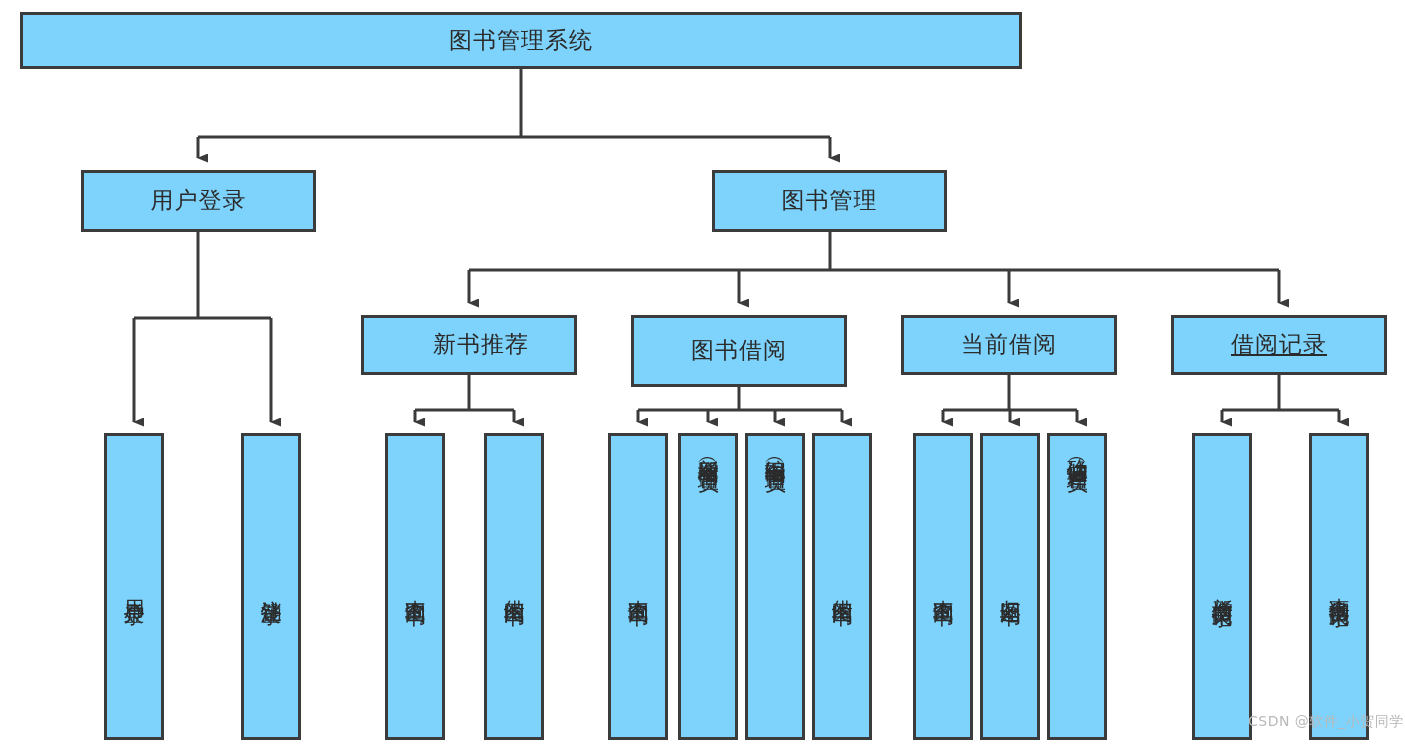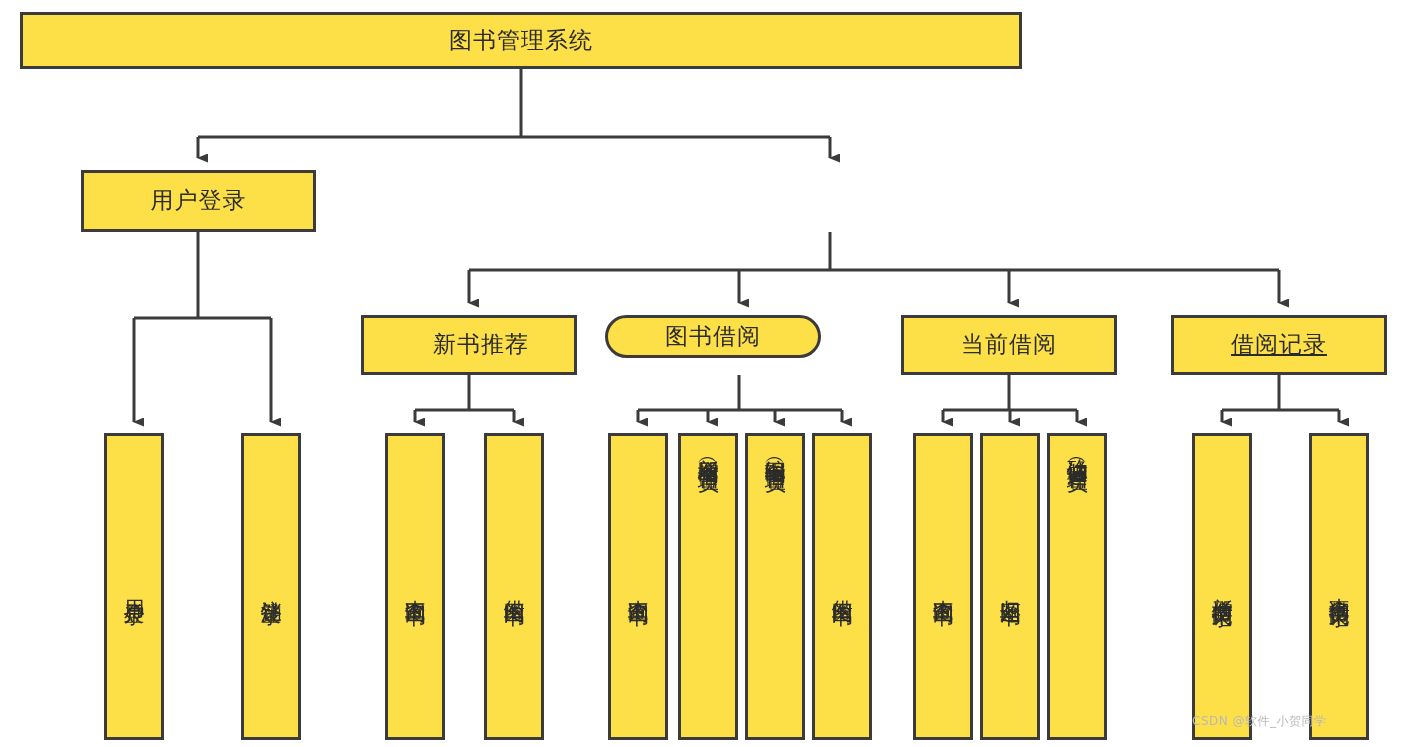--- a/index.html
+++ b/index.html
@@ -23,21 +23,21 @@
     position: absolute;
     top: 0;
     left: 0;
     width: 1405px;
     height: 747px;
   }
   .node-box {
     position: absolute;
     box-sizing: border-box;
     border: 3px solid #3b3b3b;
-    background: #fde047;
+    background: #7dd3fc;
     display: flex;
     align-items: center;
     justify-content: center;
     color: #2b2b2b;
     font-family: "DejaVu Sans", "Liberation Sans", sans-serif;
     text-align: center;
   }
   .node-horizontal {
     font-size: 23px;
     letter-spacing: 1px;
@@ -53,23 +53,23 @@
     align-items: center;
     padding-top: 6px;
     white-space: nowrap;
   }
   .node-vertical.centered {
     justify-content: center;
     padding-top: 0;
   }
   .watermark {
     position: absolute;
-    left: 1192px;
+    left: 1248px;
     top: 713px;
-    font-size: 12px;
+    font-size: 14px;
     color: #b9b9b9;
     font-family: "DejaVu Sans", "Liberation Sans", sans-serif;
     white-space: nowrap;
     letter-spacing: 0.5px;
   }
 </style>
 </head>
 <body>
 
 <div id="diagram-root">
@@ -122,23 +122,24 @@
       <path d="M1222,410 L1339,410"></path>
       <path d="M1222,410 L1222,422" marker-end="url(#arrowhead)"></path>
       <path d="M1339,410 L1339,422" marker-end="url(#arrowhead)"></path>
 
     </g>
   </svg>
 
   <div class="node-box node-horizontal" style="left:20px; top:12px; width:1002px; height:57px;">图书管理系统</div>
 
   <div class="node-box node-horizontal" style="left:81px; top:170px; width:235px; height:62px;">用户登录</div>
+  <div class="node-box node-horizontal" style="left:712px; top:170px; width:235px; height:62px;">图书管理</div>
 
   <div class="node-box node-horizontal" style="left:361px; top:315px; width:216px; height:60px;padding-left:24px;">新书推荐</div>
-  <div class="node-box node-horizontal" style="left:605px; top:315px; width:216px; height:43px;border-radius:25px;">图书借阅</div>
+  <div class="node-box node-horizontal" style="left:631px; top:315px; width:216px; height:72px;">图书借阅</div>
   <div class="node-box node-horizontal" style="left:901px; top:315px; width:216px; height:60px;">当前借阅</div>
   <div class="node-box node-horizontal" style="left:1171px; top:315px; width:216px; height:60px;text-decoration:underline;">借阅记录</div>
 
   <div class="node-box node-vertical centered" style="left:104px; top:433px; width:60px; height:307px;">用户登录</div>
   <div class="node-box node-vertical centered" style="left:241px; top:433px; width:60px; height:307px;">注销登录</div>
 
   <div class="node-box node-vertical centered" style="left:385px; top:433px; width:60px; height:307px;">查询图书</div>
   <div class="node-box node-vertical centered" style="left:484px; top:433px; width:60px; height:307px;">借阅图书</div>
 
   <div class="node-box node-vertical centered" style="left:608px; top:433px; width:60px; height:307px;">查询图书</div>

